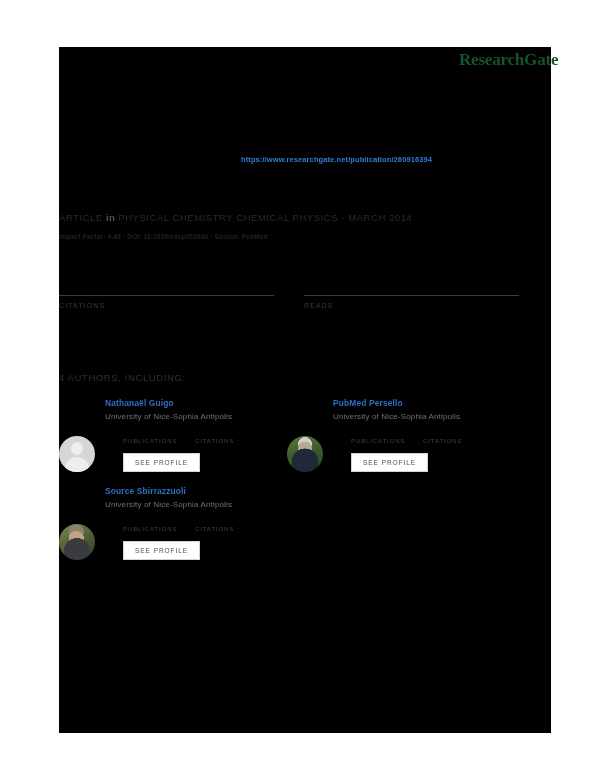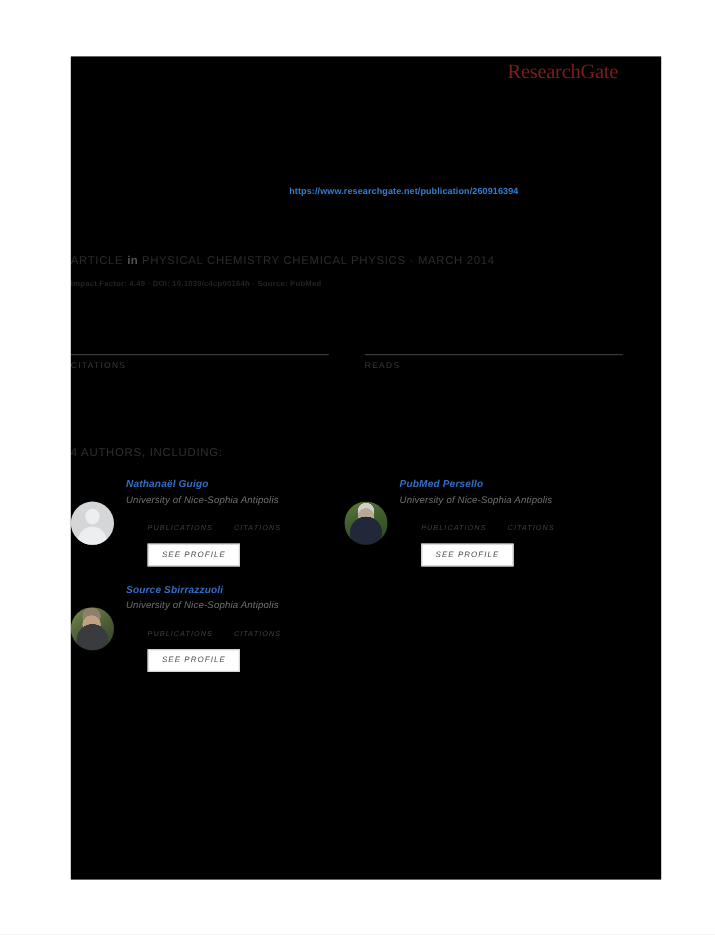--- a/index.html
+++ b/index.html
@@ -23,27 +23,27 @@
     top: 47px;
     width: 492px;
     height: 686px;
     background: #000000;
     overflow: hidden;
   }
 
   
   #rg-logo {
     position: absolute;
-    left: 423px;
+    left: 459px;
     top: 50px;
     font-family: "Liberation Serif", "DejaVu Serif", serif;
-    font-weight: normal;
+    font-weight: bold;
     font-size: 17px;
     letter-spacing: -0.2px;
-    color: #7f1d1d;
+    color: #14532d;
     white-space: nowrap;
   }
 
   
   #pub-url {
     position: absolute;
     left: 241px;
     top: 107px;
     font-size: 7.5px;
     font-weight: bold;
@@ -141,22 +141,21 @@
     top: 350px;
     width: 470px;
   }
   .author-row {
     display: flex;
     margin-bottom: 13px;
   }
   .author-card {
     width: 228px;
     display: flex;
-    align-items: center;
-    font-style: italic;
+    align-items: flex-end;
   }
   .author-card.spacer { visibility: hidden; }
   .avatar {
     width: 36px;
     height: 36px;
     border-radius: 50%;
     flex: 0 0 36px;
     margin-top: 2px;
     overflow: hidden;
     position: relative;

